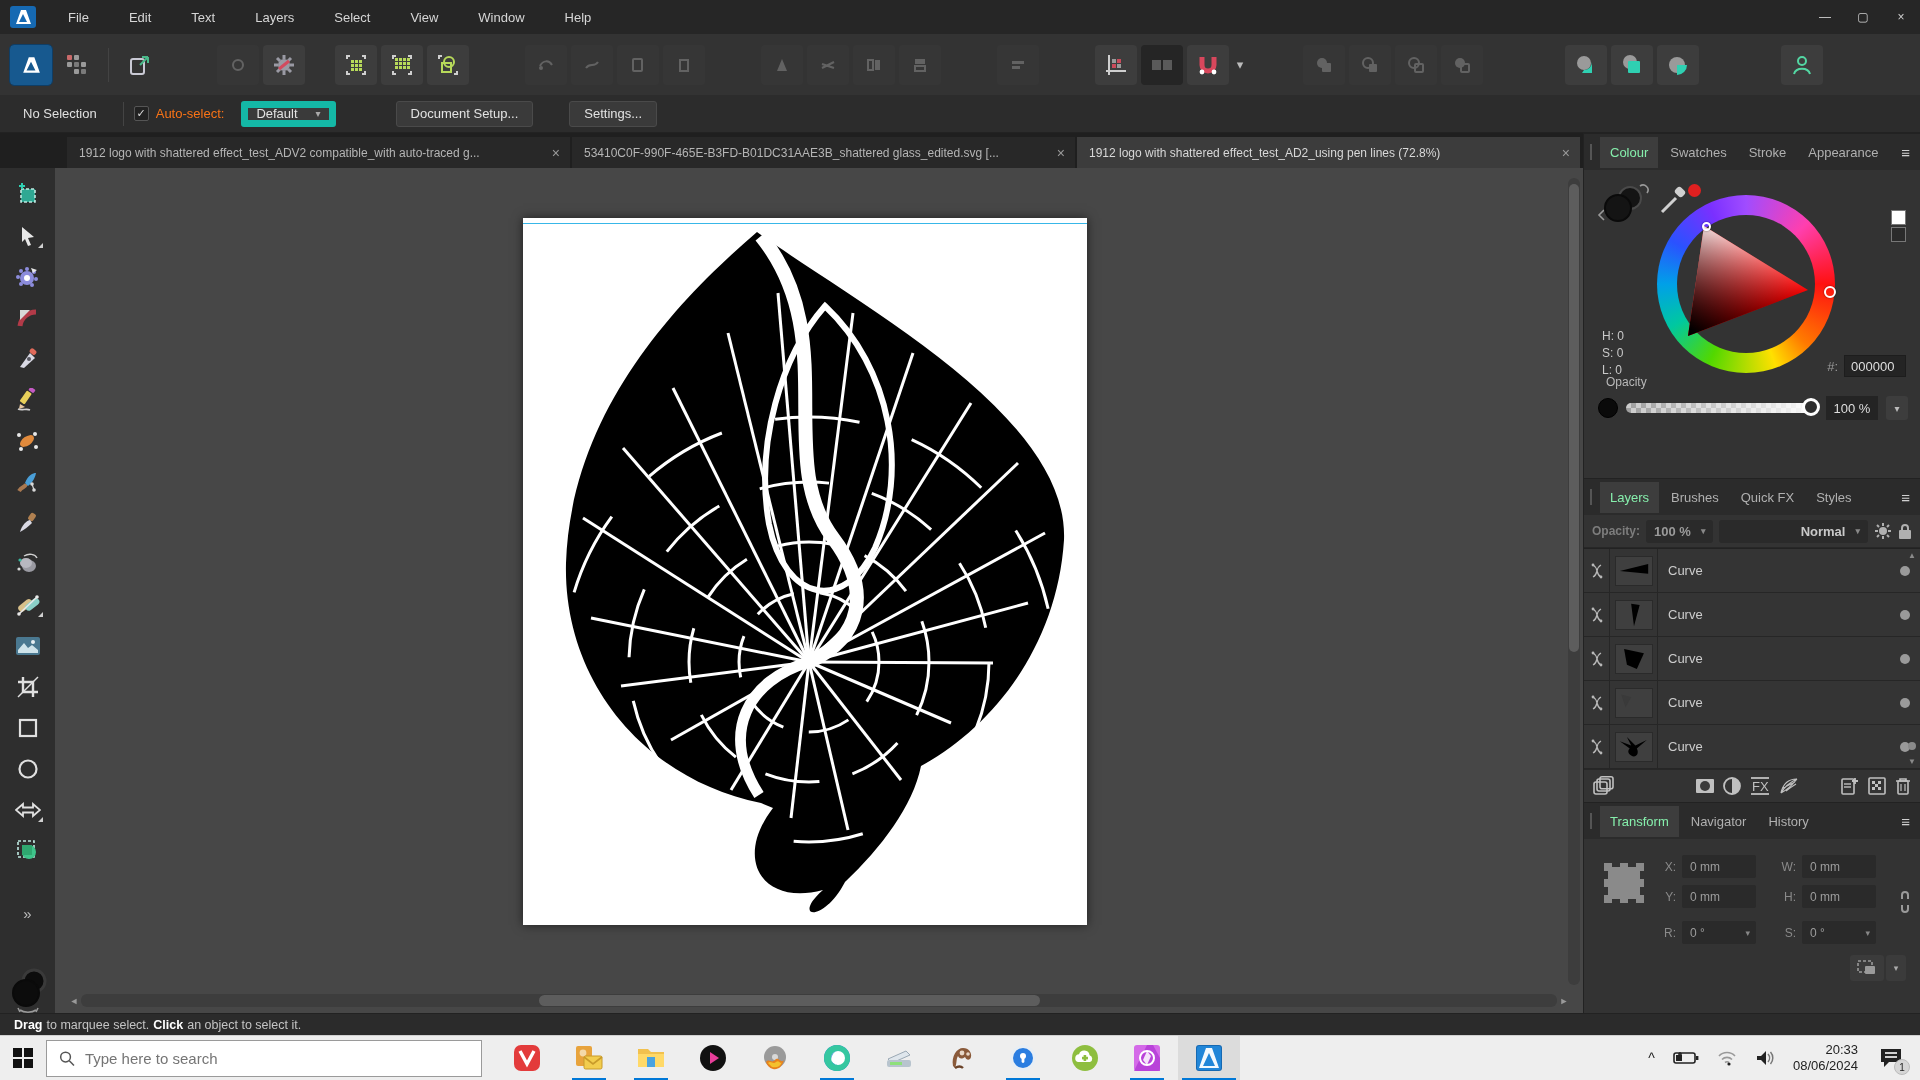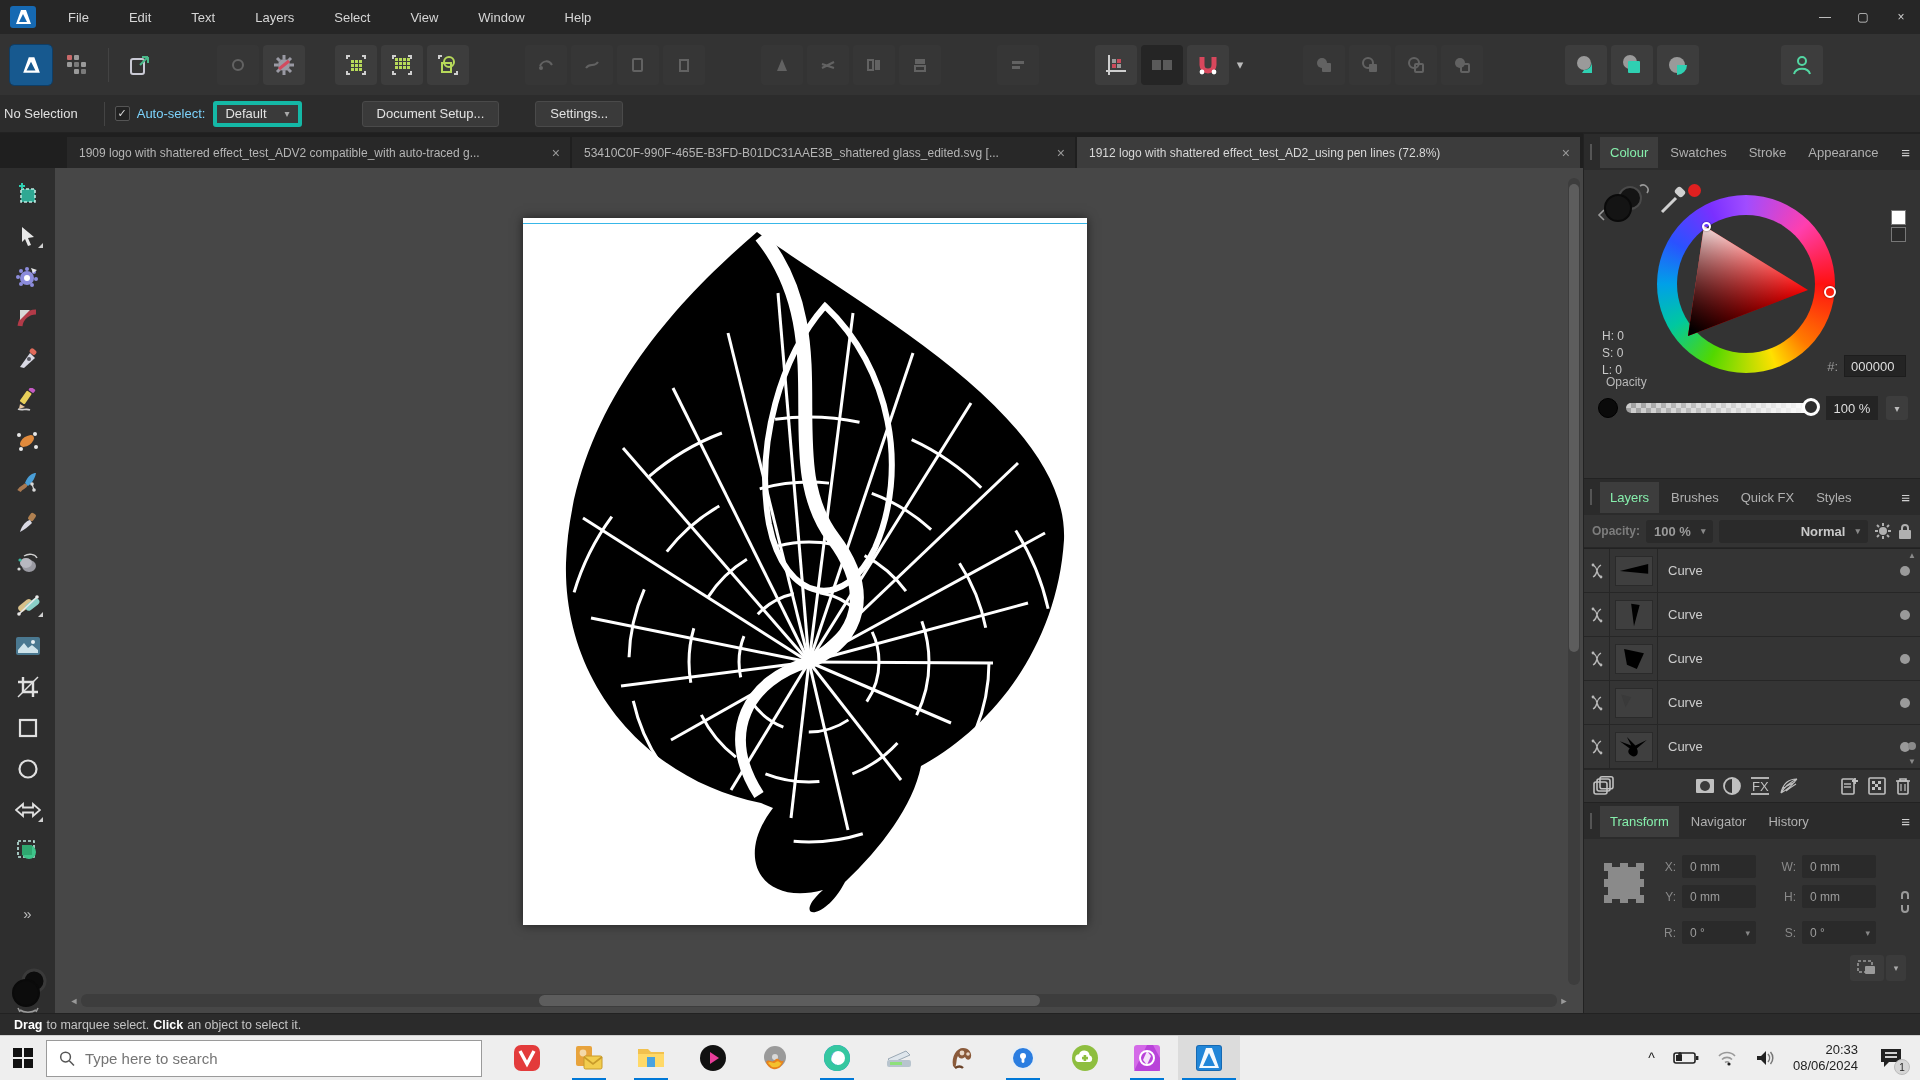--- a/index.html
+++ b/index.html
@@ -27,27 +27,27 @@
   .tbtn.flat { background:transparent; }
   .tbtn.dim { opacity:.35; }
   .tbtn.active-persona { background:#17598f; outline:1px solid #0f3e66; }
   .tbtn.darktoggle { background:#252525; }
   .tsep { width:1px; height:34px; background:#434343; margin:0 8px; flex:0 0 auto; }
   .tspace { flex:0 0 26px; }
   .tchev { width:18px; height:40px; display:flex; align-items:center; justify-content:center; color:#bbb; }
 
   
   .contextbar { position:absolute; top:95px; left:0; right:0; height:38px; background:#2c2c2c;
-    display:flex; align-items:center; padding-left:4px; border-bottom:1px solid #222; }
+    display:flex; align-items:center; padding-left:23px; border-bottom:1px solid #222; }
   .ctx-status { color:#e0e0e0; font-size:13px; margin-right:16px; }
   .ctx-sep { width:1px; height:24px; background:#444; margin:0 10px; }
   .checkbox { width:15px; height:15px; background:#222; border:1px solid #555; border-radius:2px;
     display:flex; align-items:center; justify-content:center; color:#ddd; font-size:11px; margin-right:7px; }
-  .ctx-label { color:#7dd3fc; margin-right:8px; }
-  .dropdown { background:#3a3a3a; border:4px solid #14b8a6; border-radius:3px; height:26px;
+  .ctx-label { color:#f97316; margin-right:17px; }
+  .dropdown { background:#3a3a3a; border:7px solid #14b8a6; border-radius:3px; height:26px;
     display:flex; align-items:center; padding:0 8px; gap:18px; color:#e2e2e2; }
   .dd-caret { color:#aaa; font-size:10px; }
   .ctx-btn { background:#3a3a3a; border:1px solid #4a4a4a; border-radius:3px; height:26px;
     display:flex; align-items:center; padding:0 14px; color:#e2e2e2; margin-left:14px; }
 
   
   .main { position:absolute; top:133px; left:0; right:0; bottom:67px; display:flex; }
   .left-col { width:1583px; display:flex; flex-direction:column; }
   .tabbar { height:35px; background:#1f1f1f; display:flex; align-items:flex-end; padding-left:67px; gap:2px; }
   .dtab { height:31px; background:#282828; display:flex; align-items:center; gap:10px;
@@ -442,21 +442,21 @@
     <span class="dd-caret">▾</span>
   </div>
   <div class="ctx-btn" style="margin-left:60px">Document Setup...</div>
   <div class="ctx-btn" style="margin-left:36px">Settings...</div>
 </div>
 
 <div class="main">
   <div class="left-col">
     <div class="tabbar">
       <div class="dtab">
-        <span class="tab-label">1909 logo with shattered effect_test_ADV2 compatible_with auto-traced g...</span>
+        <span class="tab-label">1912 logo with shattered effect_test_ADV2 compatible_with auto-traced g...</span>
         <span class="tab-close">×</span>
       </div>
       <div class="dtab">
         <span class="tab-label">53410C0F-990F-465E-B3FD-B01DC31AAE3B_shattered glass_edited.svg [...</span>
         <span class="tab-close">×</span>
       </div>
       <div class="dtab active">
         <span class="tab-label">1912 logo with shattered effect_test_AD2_using pen lines (72.8%)</span>
         <span class="tab-close">×</span>
       </div>

